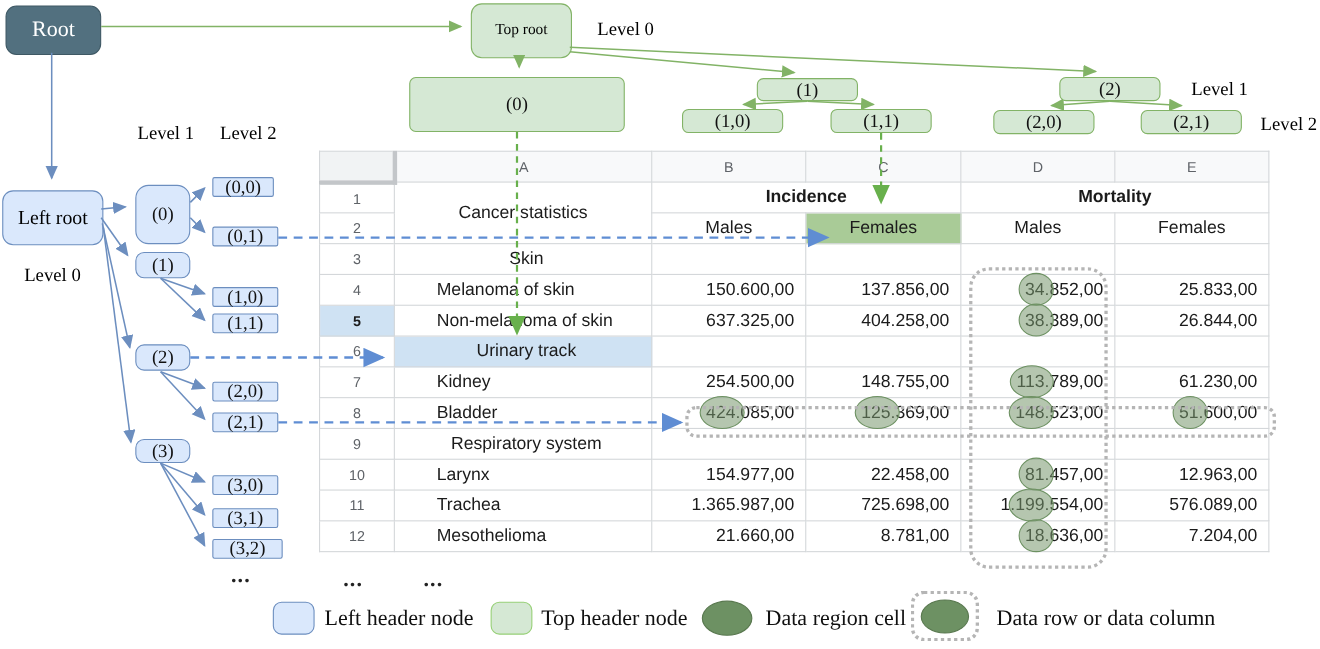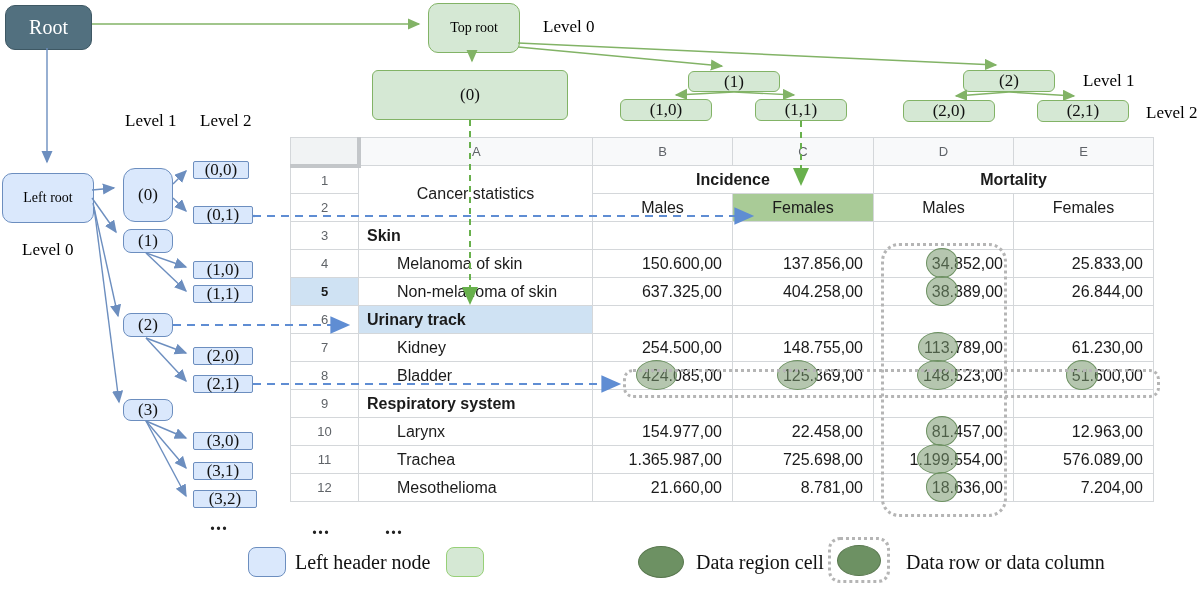--- a/index.html
+++ b/index.html
@@ -11,21 +11,21 @@
           box-sizing:border-box; font-size:17px; color:#111; z-index:20; }
   .gnode { background:#d5e8d4; border:1px solid #82b366; border-radius:6px; }
   .bnode { background:#dae8fc; border:1px solid #6c8ebf; border-radius:3px; }
   .bnode.big { border-radius:12px; }
   .bnode.mid { border-radius:8px; }
   .bnode.leaf { border-radius:2px; }
   #root-box { position:absolute; left:5px; top:5px; width:85px; height:43px; background:#52707f;
               border:1px solid #3e5864; border-radius:10px; color:#fff; font-size:20px;
               display:flex; align-items:center; justify-content:center; z-index:20; }
   #left-root-box { position:absolute; left:2px; top:173px; width:90px; height:48px; background:#dae8fc;
-              border:1px solid #6c8ebf; border-radius:10px; font-size:14px;
+              border:1px solid #6c8ebf; border-radius:10px; font-size:18px;
               display:flex; align-items:center; justify-content:center; z-index:20; }
   #top-root-box { position:absolute; left:428px; top:3px; width:90px; height:48px; background:#d5e8d4;
               border:1px solid #82b366; border-radius:10px; font-size:14px;
               display:flex; align-items:center; justify-content:center; z-index:20; }
   .lvl { position:absolute; font-size:17px; color:#000; z-index:20; }
 
   
   #arrows { position:absolute; left:0; top:0; width:1200px; height:590px; z-index:30; pointer-events:none; }
   .sg { stroke:#82b366; stroke-width:1.4; fill:none; }
   .sb { stroke:#6c8ebf; stroke-width:1.4; fill:none; }
@@ -39,21 +39,21 @@
   #sheet td { border:1px solid #d4d7da; height:28px; padding:0 2px; box-sizing:border-box;
               overflow:visible; white-space:nowrap; }
   #sheet td.corner { background:#f1f3f4; border-right:4px solid #c3c6c9; border-bottom:4px solid #c3c6c9; }
   #sheet td.colhead { background:#f8f9fa; color:#5f6368; font-size:13px; text-align:center; }
   #sheet td.rownum { color:#5f6368; font-size:13px; text-align:center; }
   #sheet td.rownum.hl { background:#cfe2f3; color:#1b1b1b; font-weight:bold; }
   #sheet td.titlecell { text-align:center; }
   #sheet td.group { font-weight:bold; text-align:center; }
   #sheet td.sub { text-align:center; }
   #sheet td.sub.hl-green { background:#a9cb97; }
-  #sheet td.cat { font-weight:bold; padding-left:8px; }
+  #sheet td.cat { font-weight:normal; padding-left:8px;text-align:center; }
   #sheet td.cat.hl-blue { background:#cfe2f3;margin-left:22px; }
   #sheet td.item { padding-left:38px; }
   #sheet td.num { text-align:right; padding-right:10px; }
   .cov { position:relative; }
   .cov::after { content:""; position:absolute; left:-6px; right:-4px; top:-7px; bottom:-6px;
                 background:rgba(120,152,110,0.55); border:1.6px solid #6d9162; border-radius:50%;
                 pointer-events:none; }
 
   
   .dotrect { position:absolute; border:3px dotted #b5b5b5; box-sizing:border-box; z-index:10; }
@@ -275,20 +275,21 @@
   <div class="dotrect" id="dr-col"></div>
   <div class="dotrect" id="dr-row"></div>
 
   <div class="dots" style="left:210px; top:512px;">...</div>
   <div class="dots" style="left:312px; top:516px;">...</div>
   <div class="dots" style="left:385px; top:516px;">...</div>
 
   <div class="legend-swatch" id="lg-blue"></div>
   <div class="legend-text" style="left:295px;">Left header node</div>
   <div class="legend-swatch" id="lg-green"></div>
+  <div class="legend-text" style="left:492px;">Top header node</div>
   <div class="legend-swatch" id="lg-ell"></div>
   <div class="legend-text" style="left:696px;">Data region cell</div>
   <div class="legend-swatch" id="lg-dot">
       <div class="mini"></div>
     </div>
   <div class="legend-text" style="left:906px;">Data row or data column</div>
 
 </div>
 
 </body></html>

